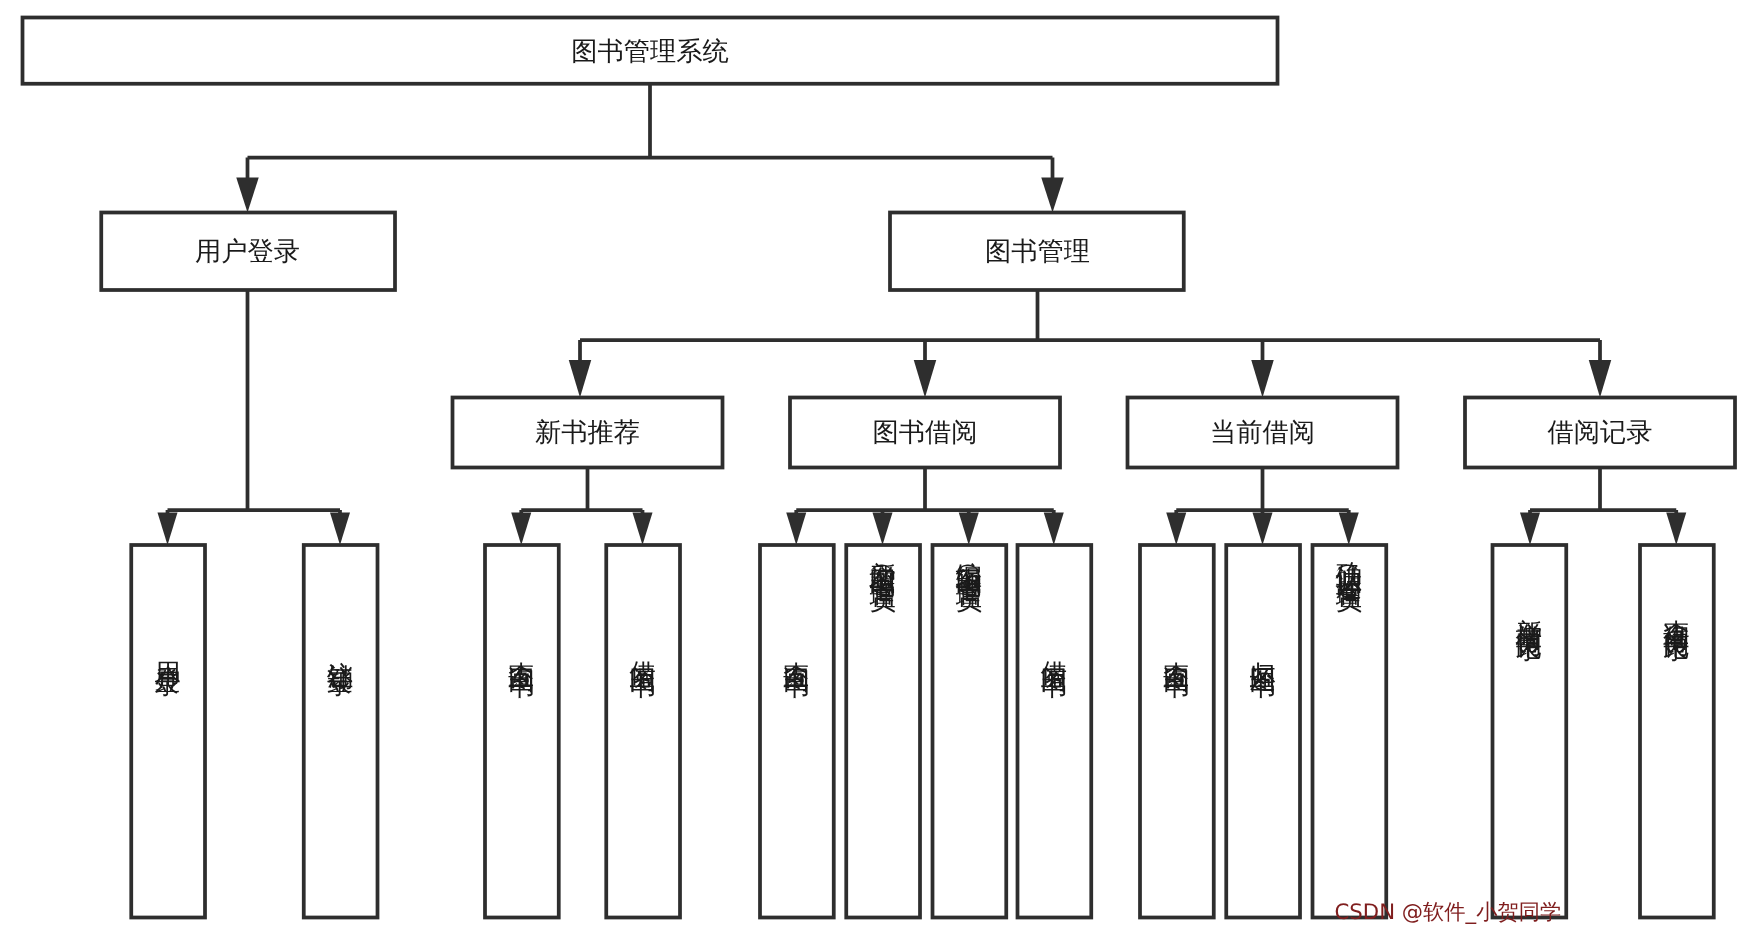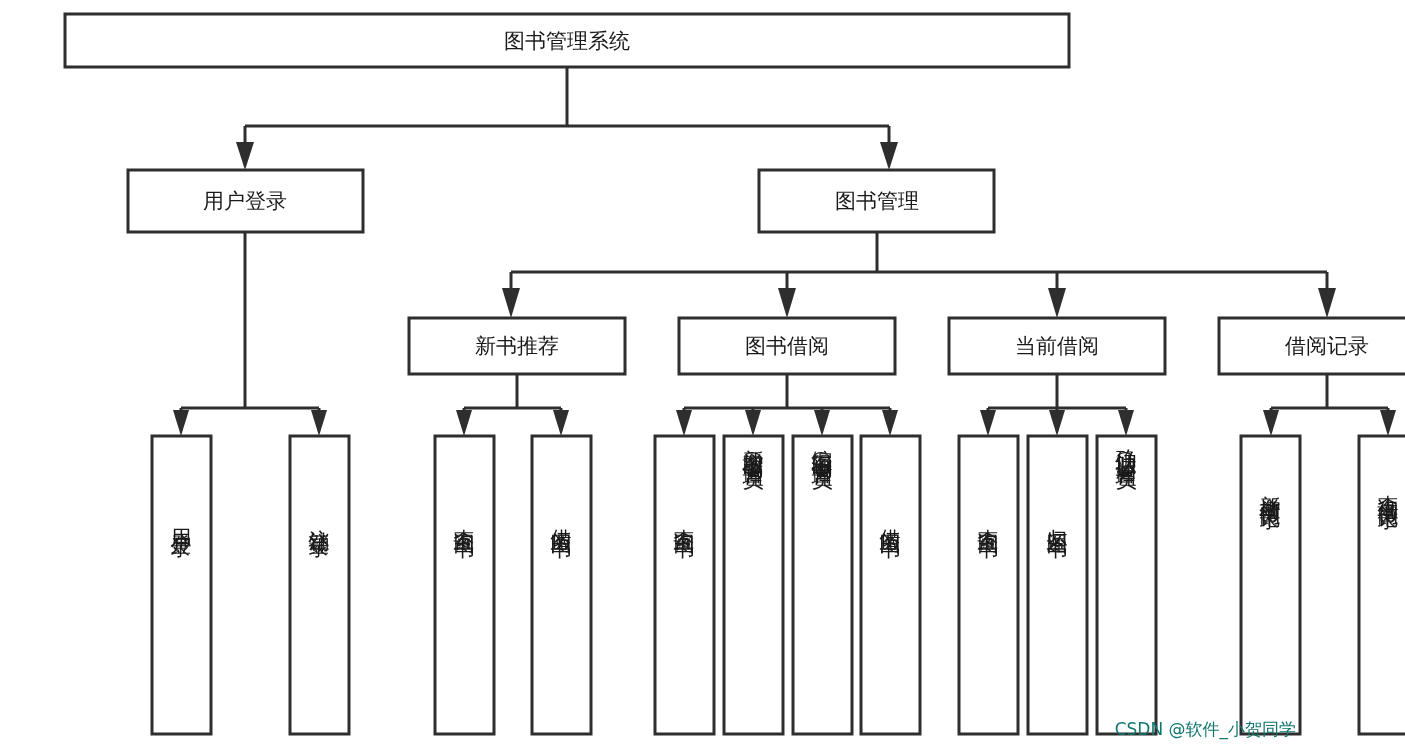--- a/index.html
+++ b/index.html
@@ -13,21 +13,20 @@
     font-family: "DejaVu Sans", "Liberation Sans", sans-serif;
     overflow: hidden;
     position: relative;
   }
   #diagram-root {
     position: absolute;
     left: 0;
     top: 0;
     width: 1261px;
     height: 747px;
-    padding-left: 47px;
   }
   svg#flowchart {
     display: block;
     width: 1405px;
     height: 747px;
   }
   .node-box {
     fill: #ffffff;
     stroke: #2e2e2e;
     stroke-width: 3;
@@ -57,21 +56,21 @@
     text-orientation: upright;
     text-anchor: middle;
     letter-spacing: 3px;
   }
   .watermark {
     position: absolute;
     right: 12px;
     bottom: 6px;
     font-family: "DejaVu Sans", "Liberation Sans", sans-serif;
     font-size: 17px;
-    color: #0f766e;
+    color: #7f1d1d;
     white-space: nowrap;
     pointer-events: none;
     user-select: none;
   }
 </style>
 </head>
 <body>
 
 <div id="diagram-root">
 

